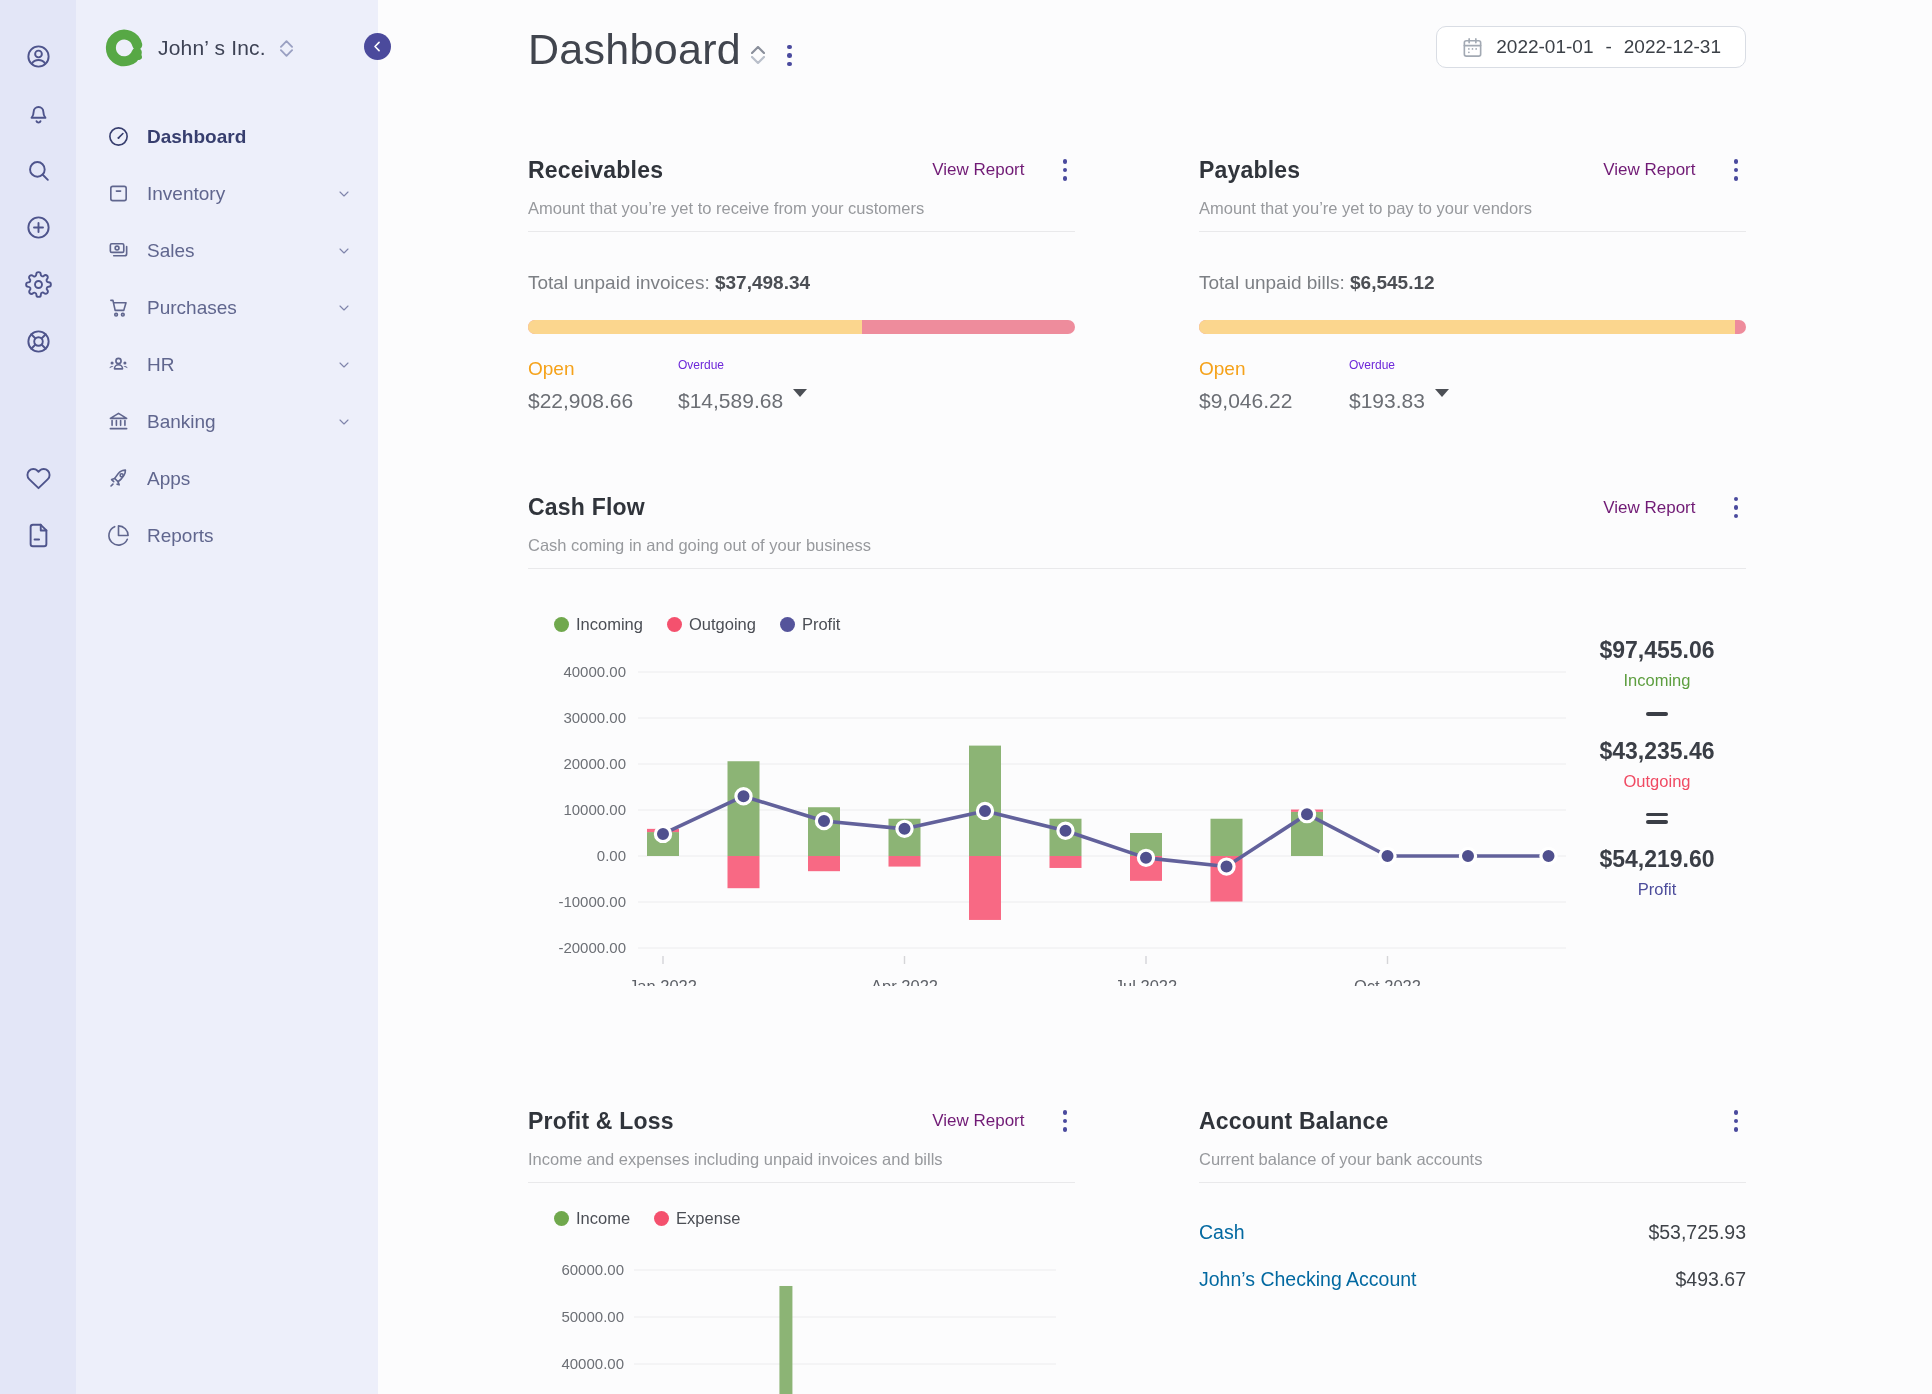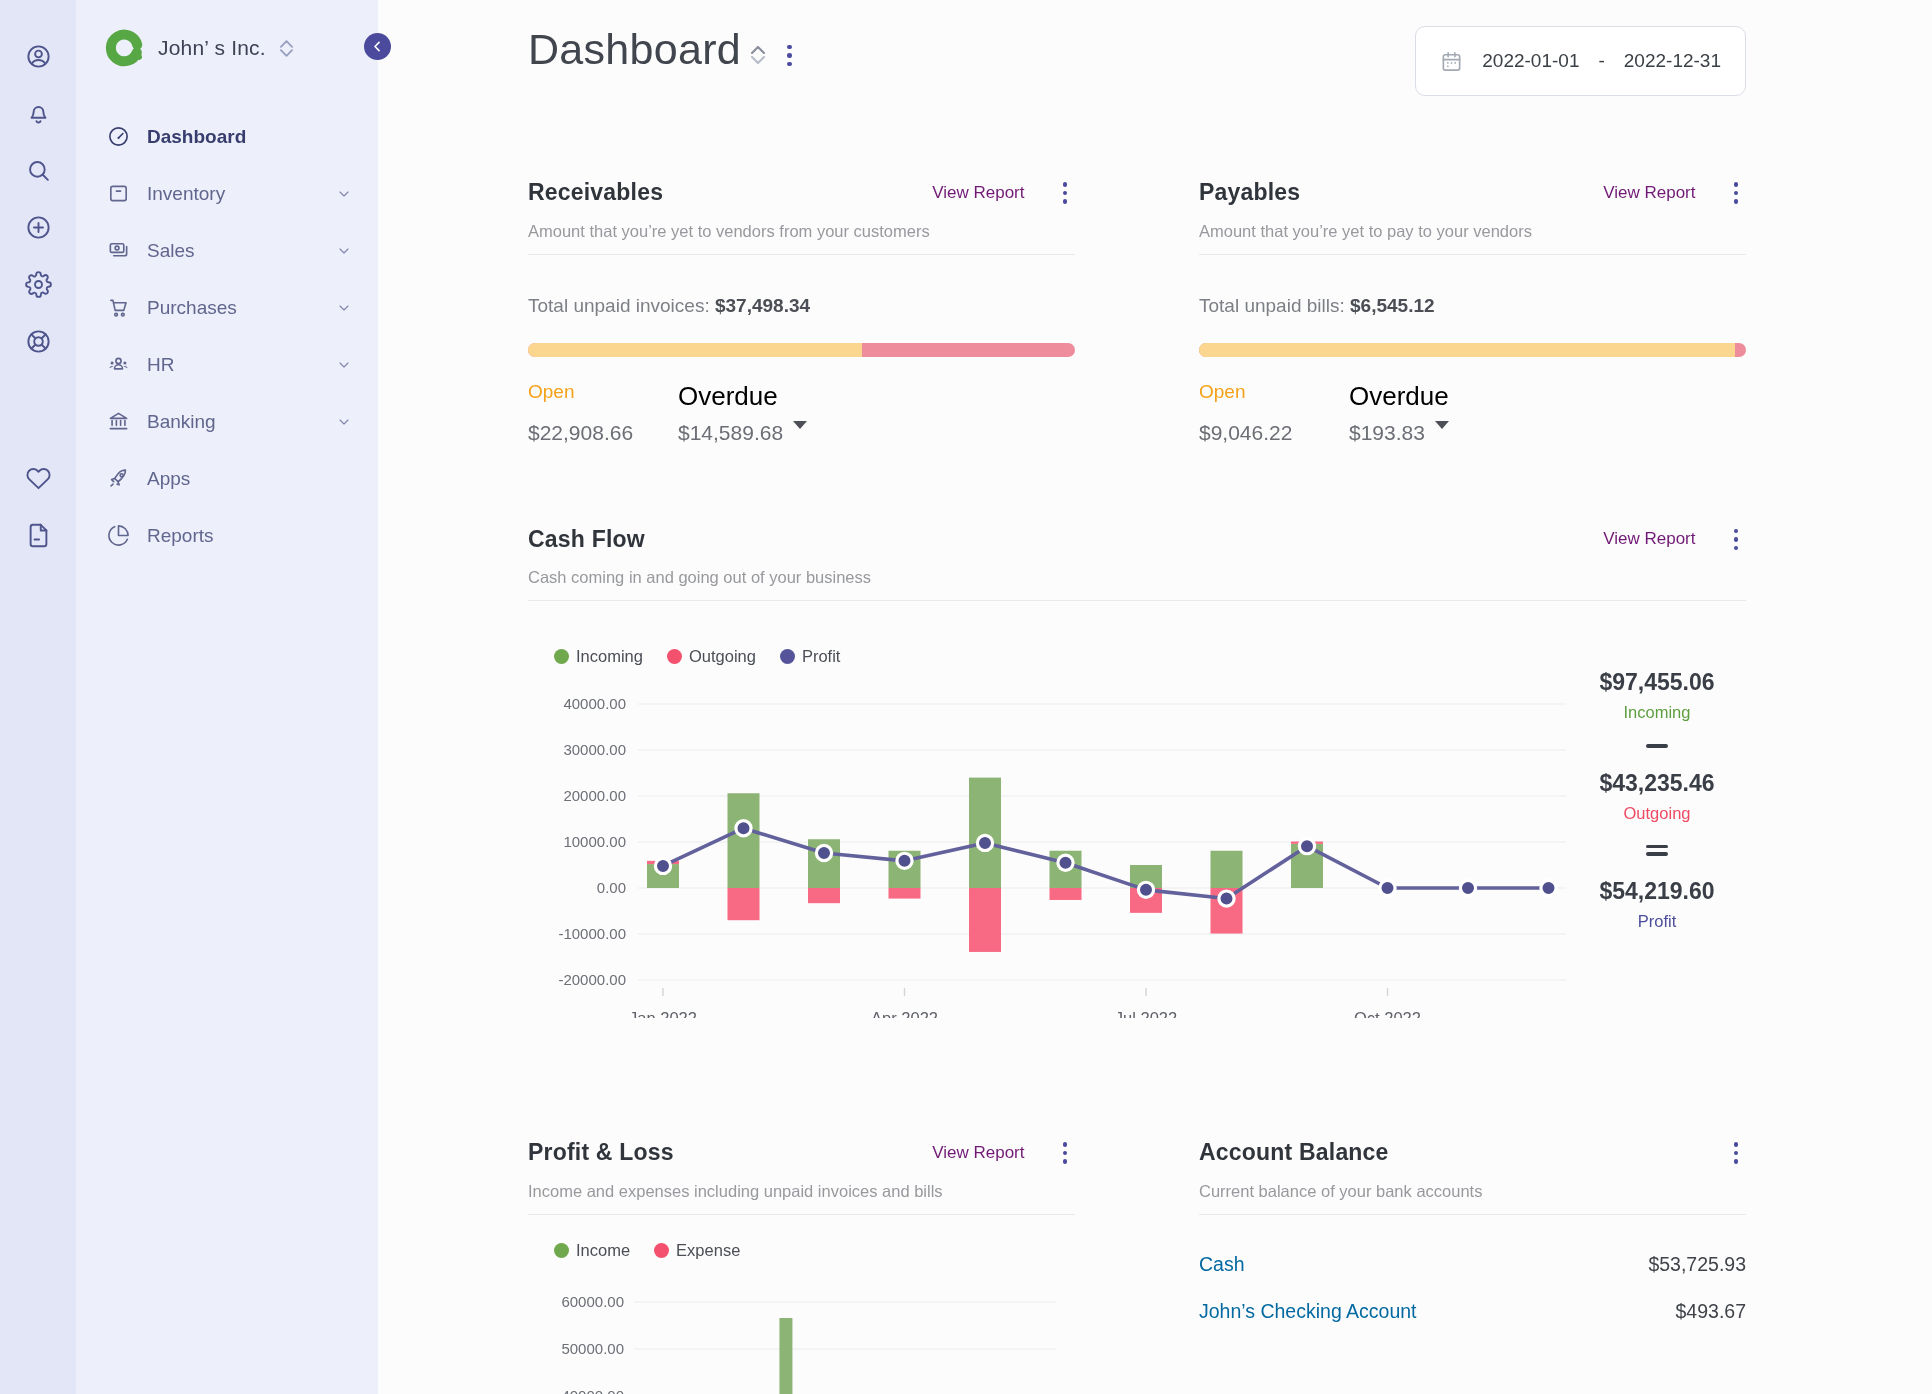--- a/index.html
+++ b/index.html
@@ -31,42 +31,42 @@
 
   
   .main { flex:1; padding:26px 190px 0 150px; background:#fcfcfd; }
   .page-header { display:flex; align-items:flex-start; }
   .title-wrap { display:flex; align-items:center; }
   h1.page-title { font-size:43px; font-weight:400; color:#41454e; letter-spacing:.3px; line-height:1.1; }
   .sort-icon { display:flex; flex-direction:column; gap:2px; margin:10px 0 0 10px; cursor:pointer; }
   .kebab { display:flex; flex-direction:column; gap:4px; padding:6px 8px; cursor:pointer; margin-top:4px; }
   .kebab i { width:4.5px; height:4.5px; border-radius:50%; background:#4a4a9e; }
   .title-wrap .kebab { margin-left:14px; margin-top:12px; }
-  .date-range { margin-left:auto; height:70px; background:#fff; border:1px solid #d9dde4; border-radius:10px; display:flex; align-items:center; padding:4px 24px; gap:19px; font-size:19px; color:#3b4047; cursor:pointer; }
+  .date-range { margin-left:auto; height:42px; background:#fff; border:1px solid #d9dde4; border-radius:10px; display:flex; align-items:center; padding:4px 24px; gap:12px; font-size:19px; color:#3b4047; cursor:pointer; }
   .date-range .cal { color:#a2a9b3; display:flex; }
 
   
   .grid-2 { display:grid; grid-template-columns:1fr 1fr; column-gap:124px; }
   .card-head { display:flex; align-items:center; }
   .card-title { font-size:23px; font-weight:600; color:#30343b; letter-spacing:.2px; }
   .view-report { margin-left:auto; font-size:17px; color:#701a75; font-weight:500; cursor:pointer; }
   .card-head .kebab { margin-left:30px; margin-top:0; }
   .card-sub { margin-top:12px; font-size:16.5px; color:#97999d; }
   .card-divider { margin-top:13px; border-bottom:1px solid #e9e9eb; }
 
   
   .top-cards { margin-top:80px; }
   .total-row { margin-top:40px; font-size:19px; color:#7c7f84; }
   .total-row b { color:#4b4e54; font-weight:700; }
   .progress { margin-top:26px; height:14px; border-radius:7px; overflow:hidden; display:flex; background:#ee8c9c; }
   .progress .open-seg { background:#fbd68e; height:100%; }
   .split-labels { display:flex; margin-top:24px; }
   .split-labels .col { min-width:150px; }
   .lbl-open { color:#f5a21a; font-size:19px; font-weight:500; }
-  .lbl-overdue { color:#000000; font-size:26px; font-weight:500; }
+  .lbl-overdue { color:#6d28d9; font-size:12px; font-weight:500; }
   .amounts { display:flex; margin-top:9px; }
   .amounts .col { min-width:150px; }
   .amt { font-size:21px; color:#6b6e74; }
   .caret { display:inline-block; width:0; height:0; border-left:7px solid transparent; border-right:7px solid transparent; border-top:8px solid #4c4f55; margin-left:10px; vertical-align:middle; cursor:pointer; }
 
   
   .cashflow { margin-top:78px; }
   .cf-body { display:flex; margin-top:20px; }
   .cf-chart-col { flex:1; }
   .legend { display:flex; align-items:center; gap:24px; margin:26px 0 0 26px; }
@@ -317,21 +317,21 @@
       <div class="card">
         <div class="card-head">
           <span class="card-title">Receivables</span>
           <span class="view-report">View Report</span>
           <span class="kebab">
               <i></i>
               <i></i>
               <i></i>
             </span>
         </div>
-        <div class="card-sub">Amount that you’re yet to vendors from your customers</div>
+        <div class="card-sub">Amount that you’re yet to receive from your customers</div>
         <div class="card-divider"></div>
         <div class="total-row">
           <span>Total unpaid invoices:</span>
           <b>$37,498.34</b>
         </div>
         <div class="progress">
           <span class="open-seg" id="recv-open-seg" style="width: 61.1%;"></span>
         </div>
         <div class="split-labels">
           <span class="col lbl-open">Open</span>

